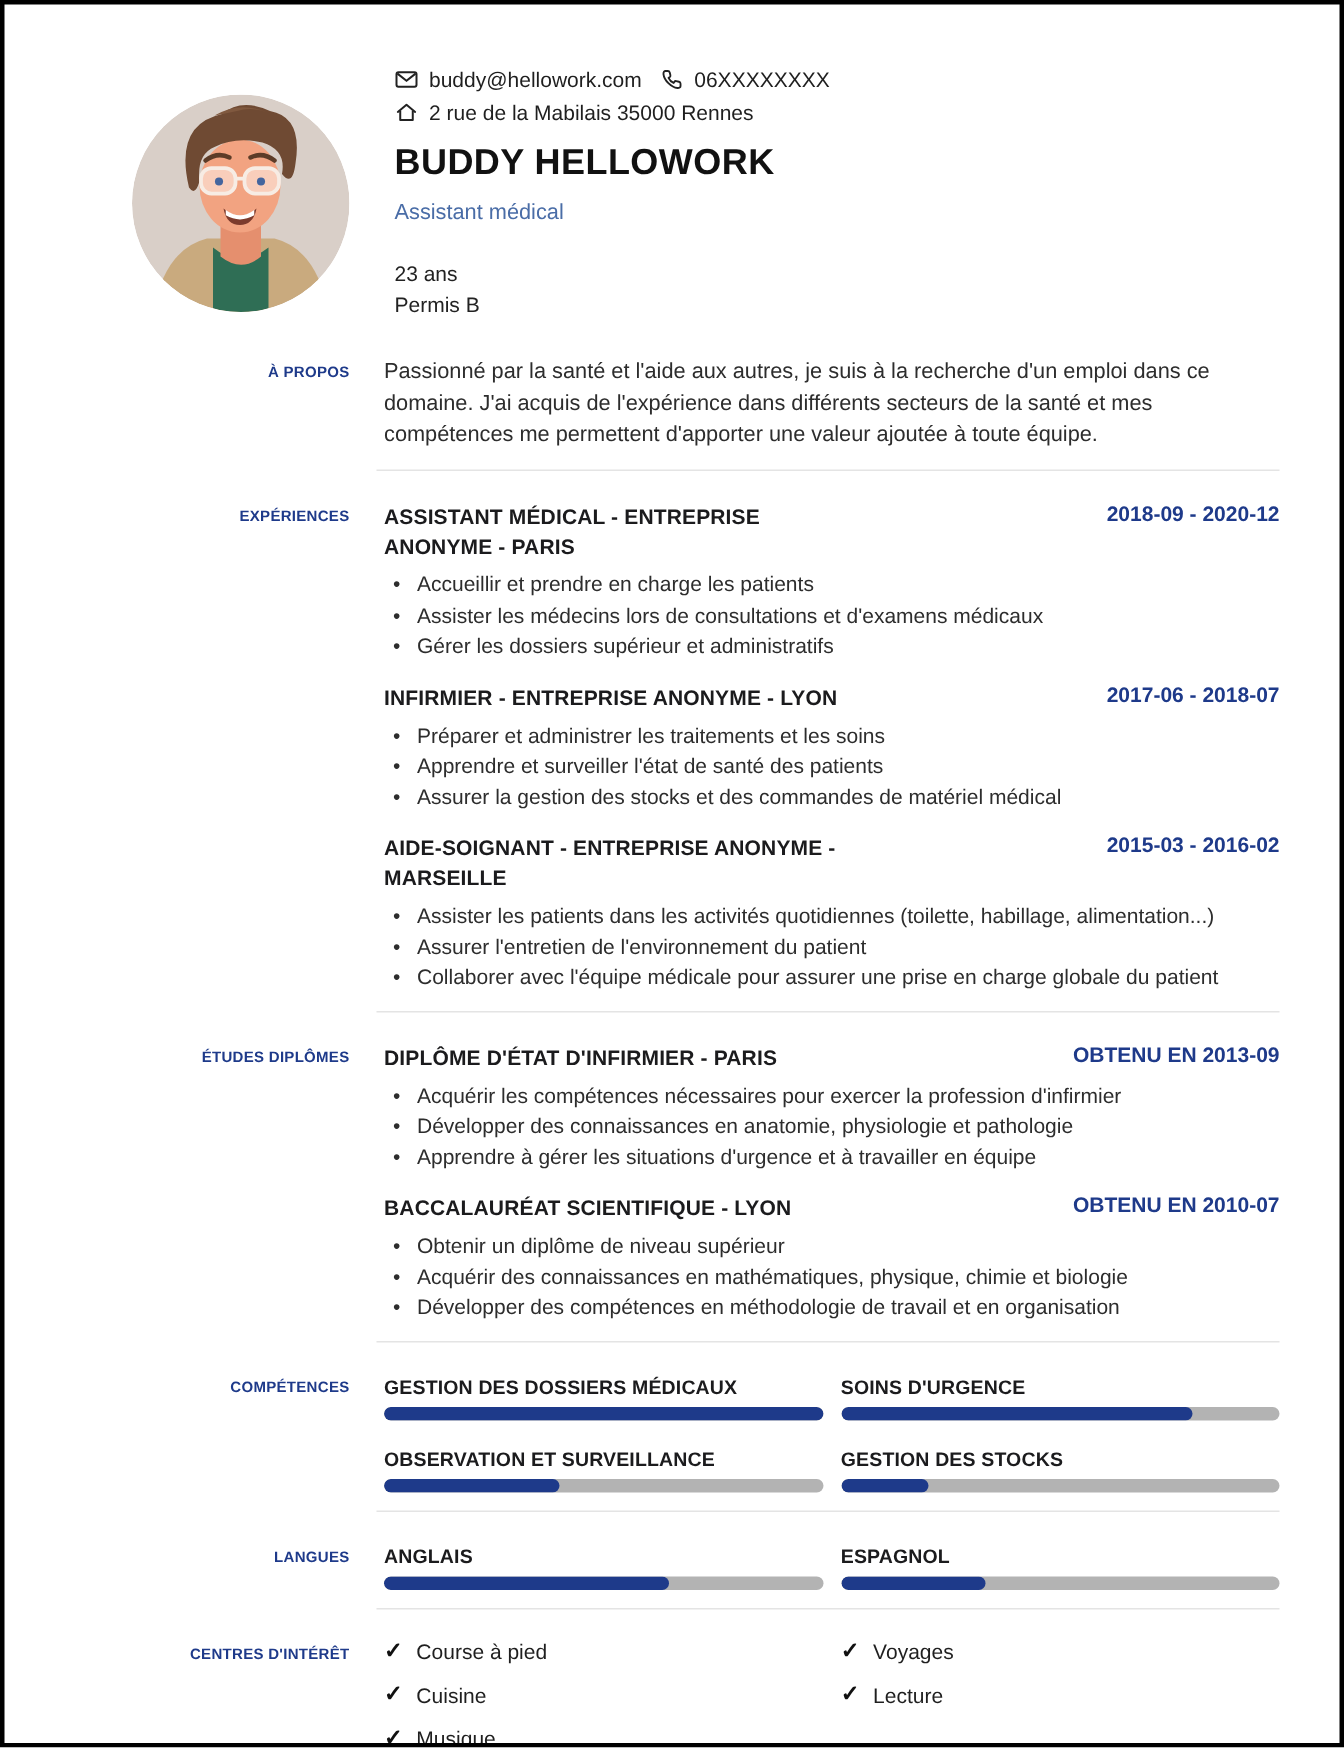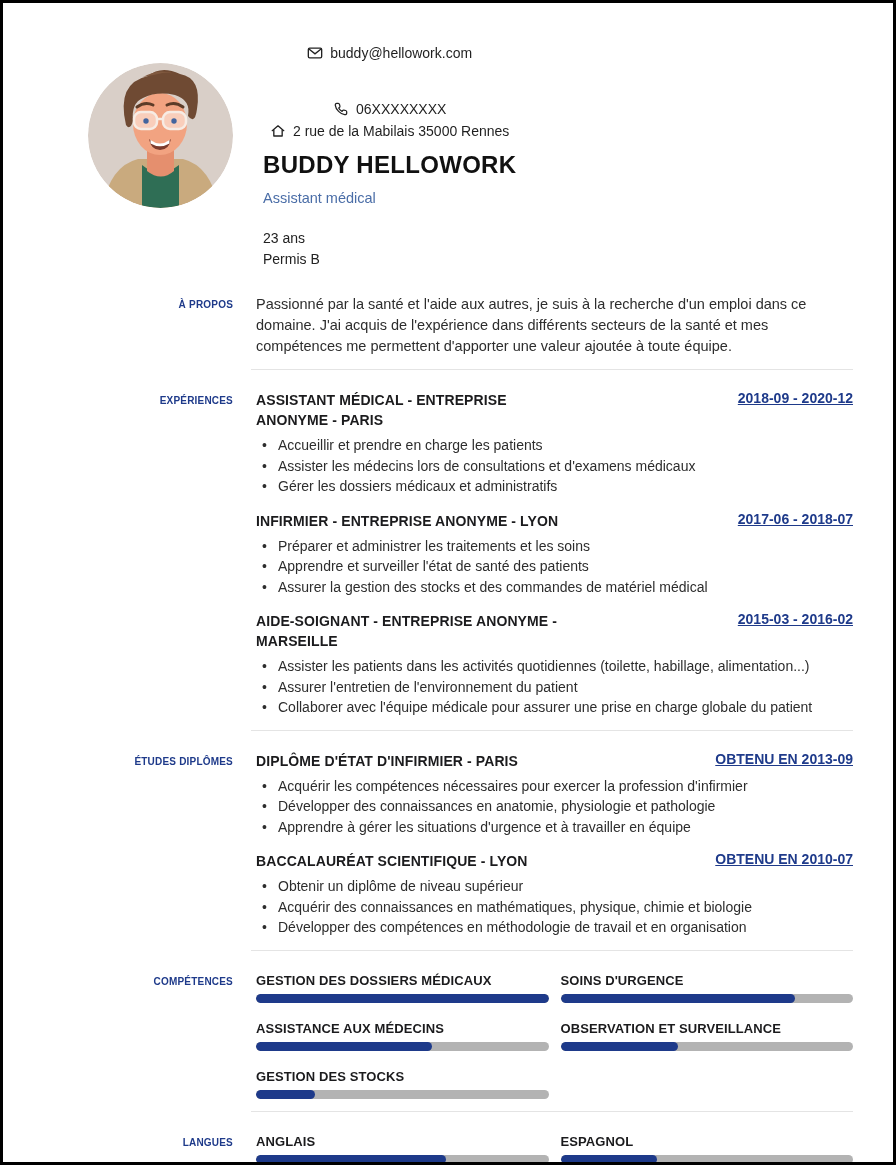--- a/index.html
+++ b/index.html
@@ -12,41 +12,41 @@
   *{margin:0;padding:0;box-sizing:border-box;}
   body{background:#fff;font-family:"Liberation Sans",sans-serif;}
   .page{
     width:896px;height:1165px;border:3px solid #000;background:#fff;
     overflow:hidden;position:relative;
   }
   
   .header{display:flex;gap:30px;padding:40px 40px 0 85px;}
   .avatar{width:145px;height:145px;border-radius:50%;overflow:hidden;flex-shrink:0;margin-top:20px;}
   .header-info{padding-top:2px;}
-  .contact-row{display:flex;align-items:center;gap:40px;margin-bottom:6px;flex-direction:column;}
+  .contact-row{display:flex;align-items:center;gap:12px;margin-bottom:6px;}
   .contact-item{display:flex;align-items:center;gap:7px;font-size:14px;color:#1f1f1f;}
   .cicon{width:16px;height:16px;display:inline-block;flex-shrink:0;}
   .name{font-size:24px;font-weight:bold;color:#111;letter-spacing:.3px;margin-top:12px;}
   .subtitle{font-size:14.5px;color:var(--subtitle);margin-top:11px;}
   .meta{margin-top:22px;font-size:14px;color:#222;line-height:21px;}
   
   .section{display:flex;padding-left:118px;padding-right:40px;margin-top:20px;}
   .section-label{
     width:112px;flex-shrink:0;text-align:right;font-size:10px;font-weight:bold;
     color:var(--accent);line-height:21px;letter-spacing:.2px;
   }
   .section-content{margin-left:23px;flex:1;min-width:0;}
   .divider{border-top:1px solid #e4e4e4;margin:12px 40px 0 248px;}
   .about-text{font-size:14.5px;color:var(--text);line-height:21px;}
   
   .xp{margin-bottom:14px;}
   .xp:last-child{margin-bottom:0;}
   .xp-head{display:flex;justify-content:space-between;align-items:flex-start;margin-bottom:5px;}
   .xp-title{font-size:14px;font-weight:bold;color:var(--title);max-width:310px;line-height:20px;letter-spacing:.1px;}
-  .xp-dates{font-size:14px;font-weight:bold;color:var(--accent);white-space:nowrap;margin-left:12px;text-decoration:underline;}
+  .xp-dates{font-size:14px;font-weight:bold;color:var(--accent);white-space:nowrap;margin-left:12px;}
   .bullets{list-style:none;}
   .bullets li{position:relative;padding-left:22px;font-size:14px;color:var(--text);line-height:20.5px;}
   .bullets li::before{content:"•";position:absolute;left:6px;color:#2d2d2d;}
   
   .grid3{display:grid;grid-template-columns:repeat(2,1fr);column-gap:12px;row-gap:16px;}
   .skill-name{font-size:13px;font-weight:bold;color:var(--title);line-height:19px;letter-spacing:.1px;margin-bottom:4px;}
   .bar{height:9px;width:100%;background:var(--track);border-radius:5px;overflow:hidden;}
   .bar-fill{height:100%;border-radius:5px;background:var(--accent);}
   
   .interest{display:flex;align-items:center;gap:9px;font-size:14px;color:#1f1f1f;}
@@ -132,21 +132,21 @@
     <div class="section-label">EXPÉRIENCES</div>
     <div class="section-content">
   <div class="xp">
     <div class="xp-head">
       <div class="xp-title">ASSISTANT MÉDICAL - ENTREPRISE ANONYME - PARIS</div>
       <div class="xp-dates">2018-09 - 2020-12</div>
     </div>
     <ul class="bullets">
             <li>Accueillir et prendre en charge les patients</li>
             <li>Assister les médecins lors de consultations et d'examens médicaux</li>
-            <li>Gérer les dossiers médicaux et administratifs</li>
+            <li>Gérer les dossiers supérieur et administratifs</li>
           </ul>
   </div>
 
   <div class="xp">
     <div class="xp-head">
       <div class="xp-title">INFIRMIER - ENTREPRISE ANONYME - LYON</div>
       <div class="xp-dates">2017-06 - 2018-07</div>
     </div>
     <ul class="bullets">
             <li>Préparer et administrer les traitements et les soins</li>
@@ -212,26 +212,20 @@
     </div>
   </div>
 
   <div class="skill">
     <div class="skill-name">SOINS D'URGENCE</div>
     <div class="bar">
       <div class="bar-fill" style="width: 80%;"></div>
     </div>
   </div>
 
-  <div class="skill">
-    <div class="skill-name">ASSISTANCE AUX MÉDECINS</div>
-    <div class="bar">
-      <div class="bar-fill" style="width: 60%;"></div>
-    </div>
-  </div>
 
   <div class="skill">
     <div class="skill-name">OBSERVATION ET SURVEILLANCE</div>
     <div class="bar">
       <div class="bar-fill" style="width: 40%;"></div>
     </div>
   </div>
 
   <div class="skill">
     <div class="skill-name">GESTION DES STOCKS</div>

